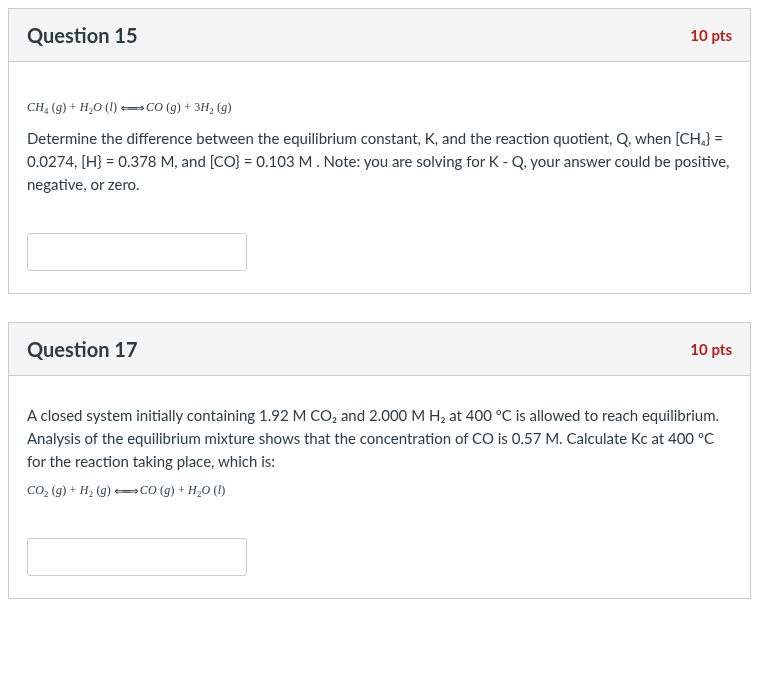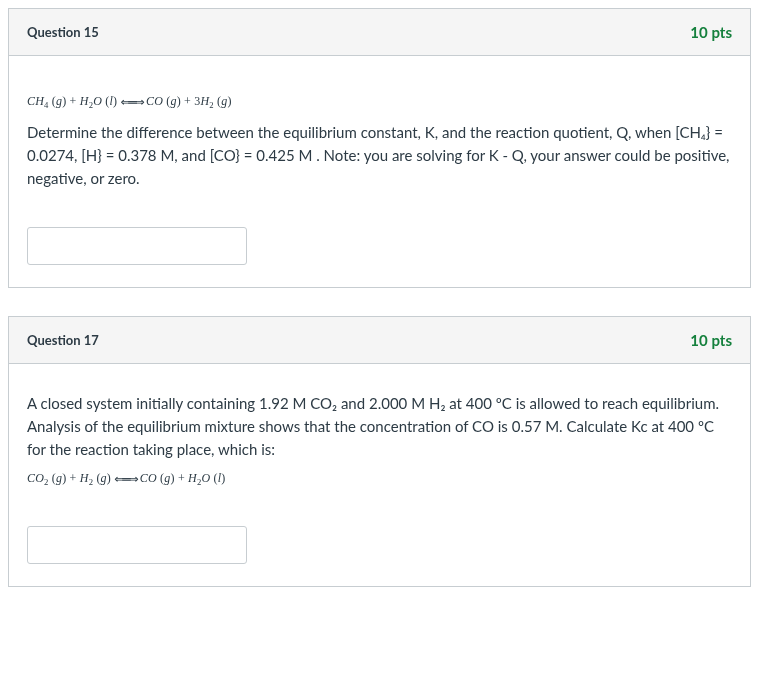--- a/index.html
+++ b/index.html
@@ -22,27 +22,27 @@
     .question-header {
       display: flex;
       justify-content: space-between;
       align-items: center;
       background: #f5f5f5;
       border-bottom: 1px solid #c7cdd1;
       padding: 14px 18px;
     }
     .question-title {
       font-weight: 700;
-      font-size: 13px;
+      font-size: 20px;
       color: #2d3b45;
     }
     .question-points {
       font-weight: 700;
       font-size: 15px;
-      color: #15803d;
+      color: #b91c1c;
     }
     .question-body {
       padding: 28px 18px 22px 18px;
       font-size: 15px;
       line-height: 1.55;
       color: #2d3b45;
     }
     .question-body p {
       margin-bottom: 8px;
     }
@@ -88,21 +88,21 @@
 
 <div class="question-card">
   <div class="question-header">
     <span class="question-title">Question 15</span>
     <span class="question-points">10 pts</span>
   </div>
   <div class="question-body">
     <p class="equation">
       <span>CH</span><sub>4</sub>&nbsp;<span class="roman">(</span>g<span class="roman">)</span> <span class="roman">+</span> H<sub>2</sub>O&nbsp;<span class="roman">(</span>l<span class="roman">)</span> <span class="arrows">⟸⟹</span> CO&nbsp;<span class="roman">(</span>g<span class="roman">)</span> <span class="roman">+</span> <span class="roman">3</span>H<sub>2</sub>&nbsp;<span class="roman">(</span>g<span class="roman">)</span>
     </p>
-    <p class="instr-margin">Determine the difference between the equilibrium constant, K, and the reaction quotient, Q, when [CH₄} = 0.0274, [H} = 0.378 M, and [CO} = 0.425 M . Note: you are solving for K - Q, your answer could be positive, negative, or zero.</p>
+    <p class="instr-margin">Determine the difference between the equilibrium constant, K, and the reaction quotient, Q, when [CH₄} = 0.0274, [H} = 0.378 M, and [CO} = 0.103 M . Note: you are solving for K - Q, your answer could be positive, negative, or zero.</p>
     <input type="text" class="answer-input" style="">
   </div>
 </div>
 
 <div class="question-card">
   <div class="question-header">
     <span class="question-title">Question 17</span>
     <span class="question-points">10 pts</span>
   </div>
   <div class="question-body">

